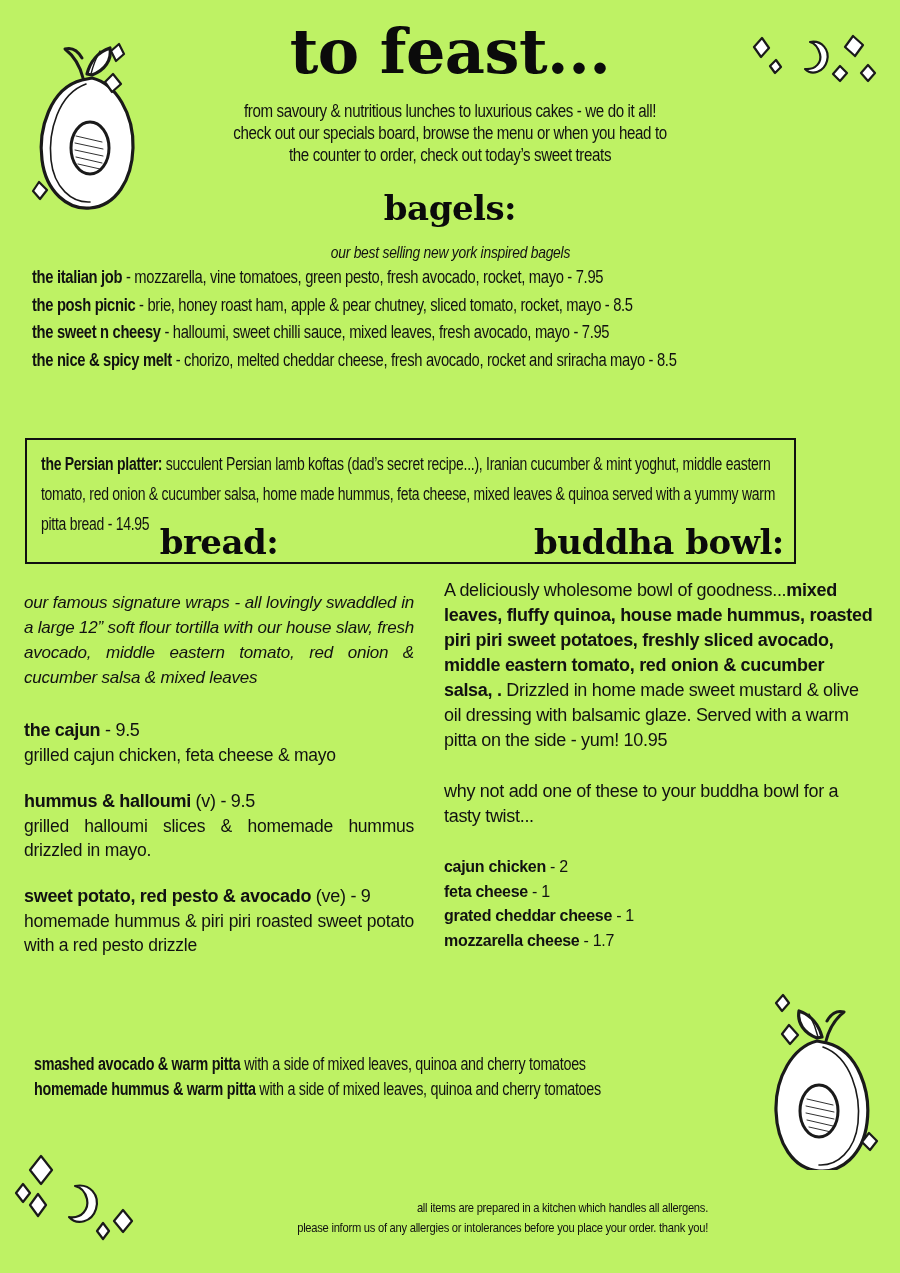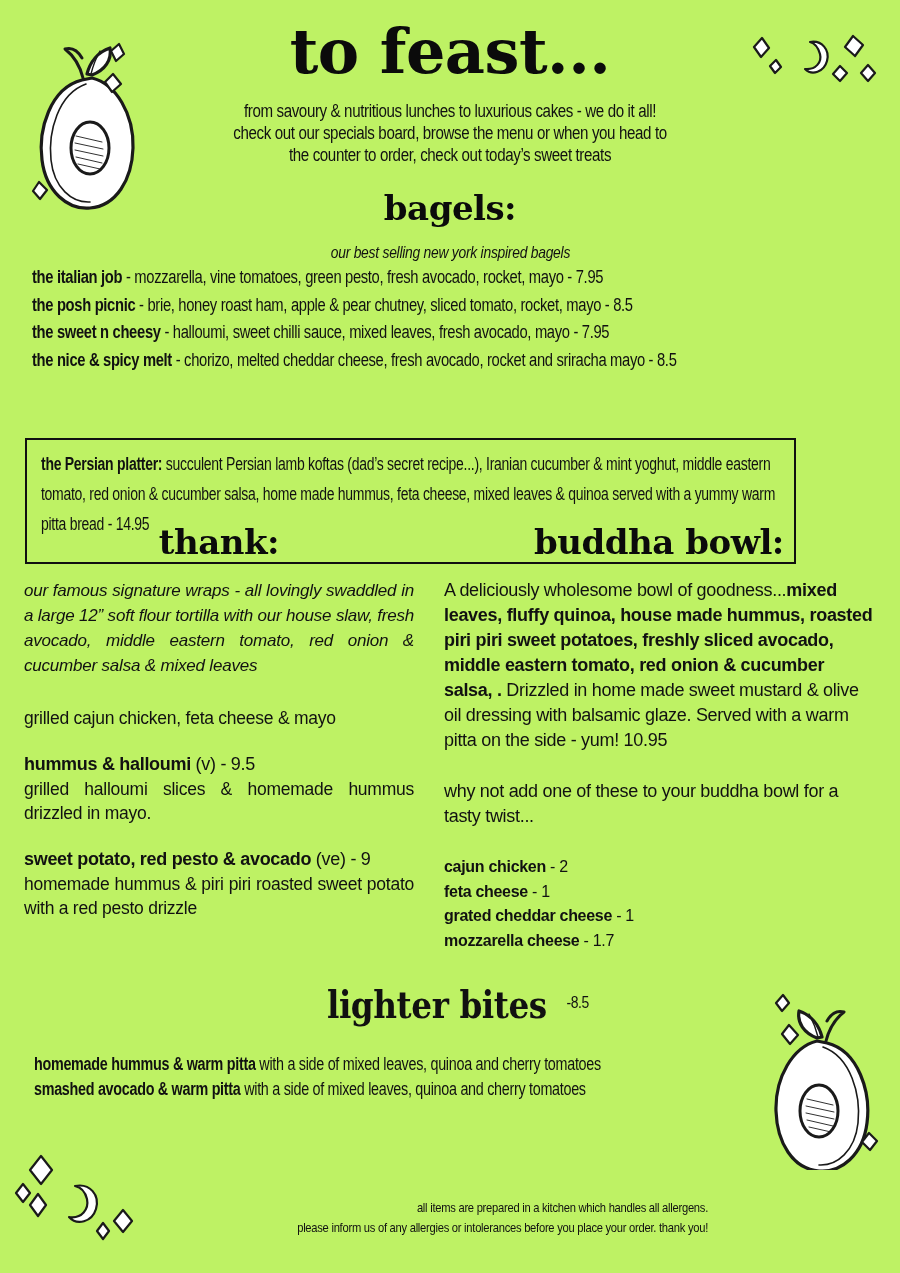--- a/index.html
+++ b/index.html
@@ -119,21 +119,21 @@
     top: 578px;
     width: 430px;
   }
 
   .intro-italic {
     font-style: italic;
     font-size: 17px;
     line-height: 25px;
     text-align: justify;
     letter-spacing: -0.2px;
-    margin: 0 0 28px 0;
+    margin: 12px 0 28px 0;
   }
 
   .wrap-item { margin-bottom: 22px; }
   .wrap-name {
     font-size: 18px;
     line-height: 24px;
     letter-spacing: -0.3px;
     margin: 0;
   }
   .wrap-name b { font-weight: 700; }
@@ -323,27 +323,28 @@
     </span></div>
   </div>
 
   <div class="persian-box">
     <div class="persian-text">
       <span class="inner"><b>the Persian platter:</b><span> succulent Persian lamb koftas (dad’s secret recipe...), Iranian cucumber &amp; mint yoghut, middle eastern tomato, red onion &amp; cucumber salsa, home made hummus, feta cheese, mixed leaves &amp; quinoa served with a yummy warm pitta bread - 14.95</span></span>
     </div>
   </div>
 
   <div class="sec-head" style="left:24px; width:390px; top:522px;">
-    <span class="display">thank:</span>
+    <span class="display">bread:</span>
   </div>
 
   <div class="col-left">
     <p class="intro-italic">our famous signature wraps - all lovingly swaddled in a large 12” soft flour tortilla with our house slaw, fresh avocado, middle eastern tomato, red onion &amp; cucumber salsa &amp; mixed leaves</p>
 
     <div class="wrap-item">
+      <p class="wrap-name"><b>the cajun</b><span></span><span> - </span><span>9.5</span></p>
       <p class="wrap-desc">grilled cajun chicken, feta cheese &amp; mayo</p>
     </div>
 
     <div class="wrap-item">
       <p class="wrap-name"><b>hummus &amp; halloumi</b><span> (v)</span><span> - </span><span>9.5</span></p>
       <p class="wrap-desc">grilled halloumi slices &amp; homemade hummus drizzled in mayo.</p>
     </div>
 
     <div class="wrap-item">
       <p class="wrap-name"><b>sweet potato, red pesto &amp; avocado</b><span> (ve)</span><span> - </span><span>9</span></p>
@@ -361,27 +362,24 @@
     <p class="bowl-prompt">why not add one of these to your buddha bowl for a tasty twist...</p>
 
     <div>
       <div class="addon-row"><b>cajun chicken</b><span> - </span><span>2</span></div>
       <div class="addon-row"><b>feta cheese</b><span> - </span><span>1</span></div>
       <div class="addon-row"><b>grated cheddar cheese</b><span> - </span><span>1</span></div>
       <div class="addon-row"><b>mozzarella cheese</b><span> - </span><span>1.7</span></div>
     </div>
   </div>
 
-  <div class="lb-head">
-    <span class="lb-inner">lighter bites</span><span class="lb-price">-8.5</span>
-  </div>
 
   <div class="lb-list">
+    <div class="lb-row"><span><b>smashed avocado &amp; warm pitta</b><span> with a side of mixed leaves, quinoa and cherry tomatoes</span></span></div>
     <div class="lb-row"><span><b>homemade hummus &amp; warm pitta</b><span> with a side of mixed leaves, quinoa and cherry tomatoes</span></span></div>
-    <div class="lb-row"><span><b>smashed avocado &amp; warm pitta</b><span> with a side of mixed leaves, quinoa and cherry tomatoes</span></span></div>
   </div>
 
   <div class="footer">
     <div>all items are prepared in a kitchen which handles all allergens.</div>
     <div>please inform us of any allergies or intolerances before you place your order. thank you!</div>
   </div>
 
 </div>
 
 </body></html>

